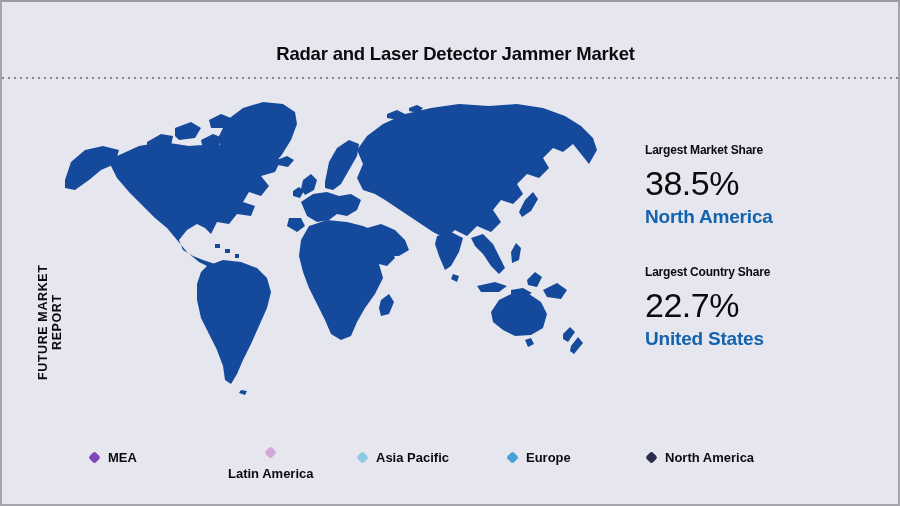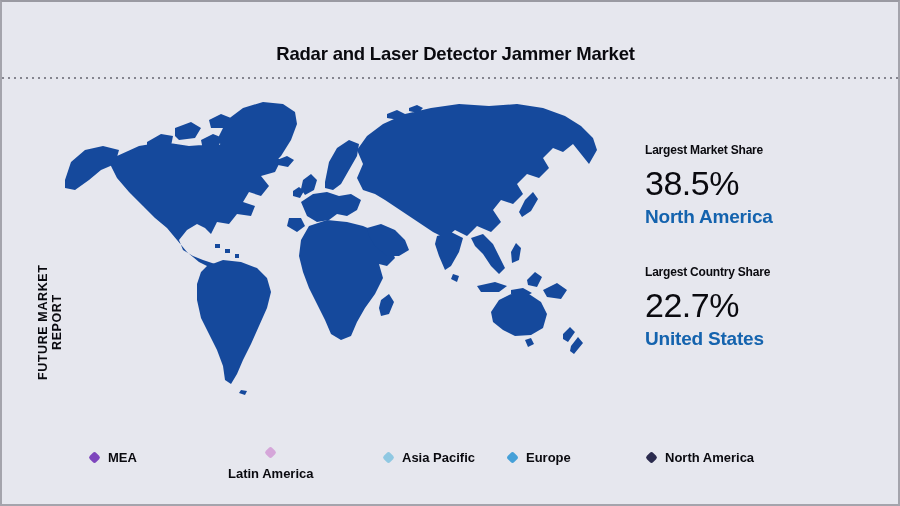--- a/index.html
+++ b/index.html
@@ -99,21 +99,21 @@
     flex: 0 0 auto;
   }
   .legend-label {
     font-size: 13px;
     font-weight: 800;
     color: #0a0a0f;
     white-space: nowrap;
   }
   .li-0 { left: 88px; }
   .li-1 { left: 226px; flex-direction: column; }
-  .li-2 { left: 382px; }
+  .li-2 { left: 356px; }
   .li-3 { left: 506px; }
   .li-4 { left: 645px; }
 </style>
 </head>
 <body>
 
 <div class="frame" style="background: rgb(230, 231, 238);">
 
   <div class="title-row">
     <span>Radar and Laser Detector Jammer Market</span>

